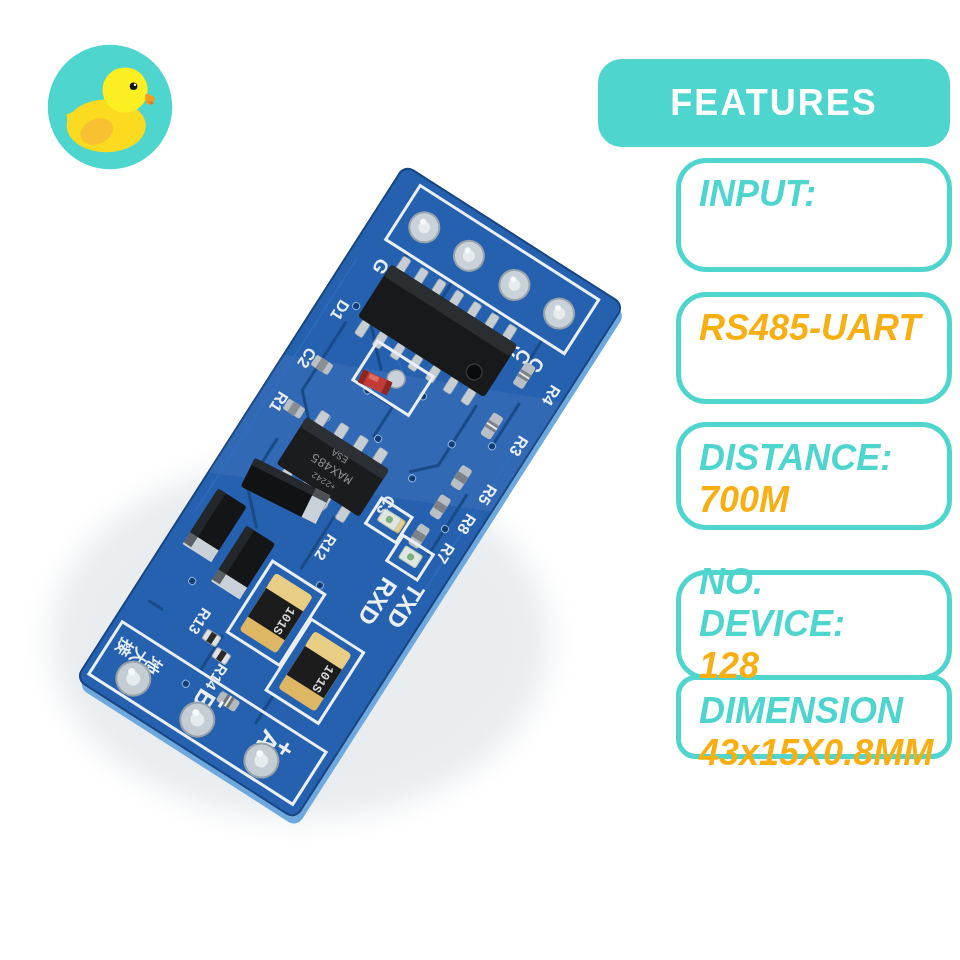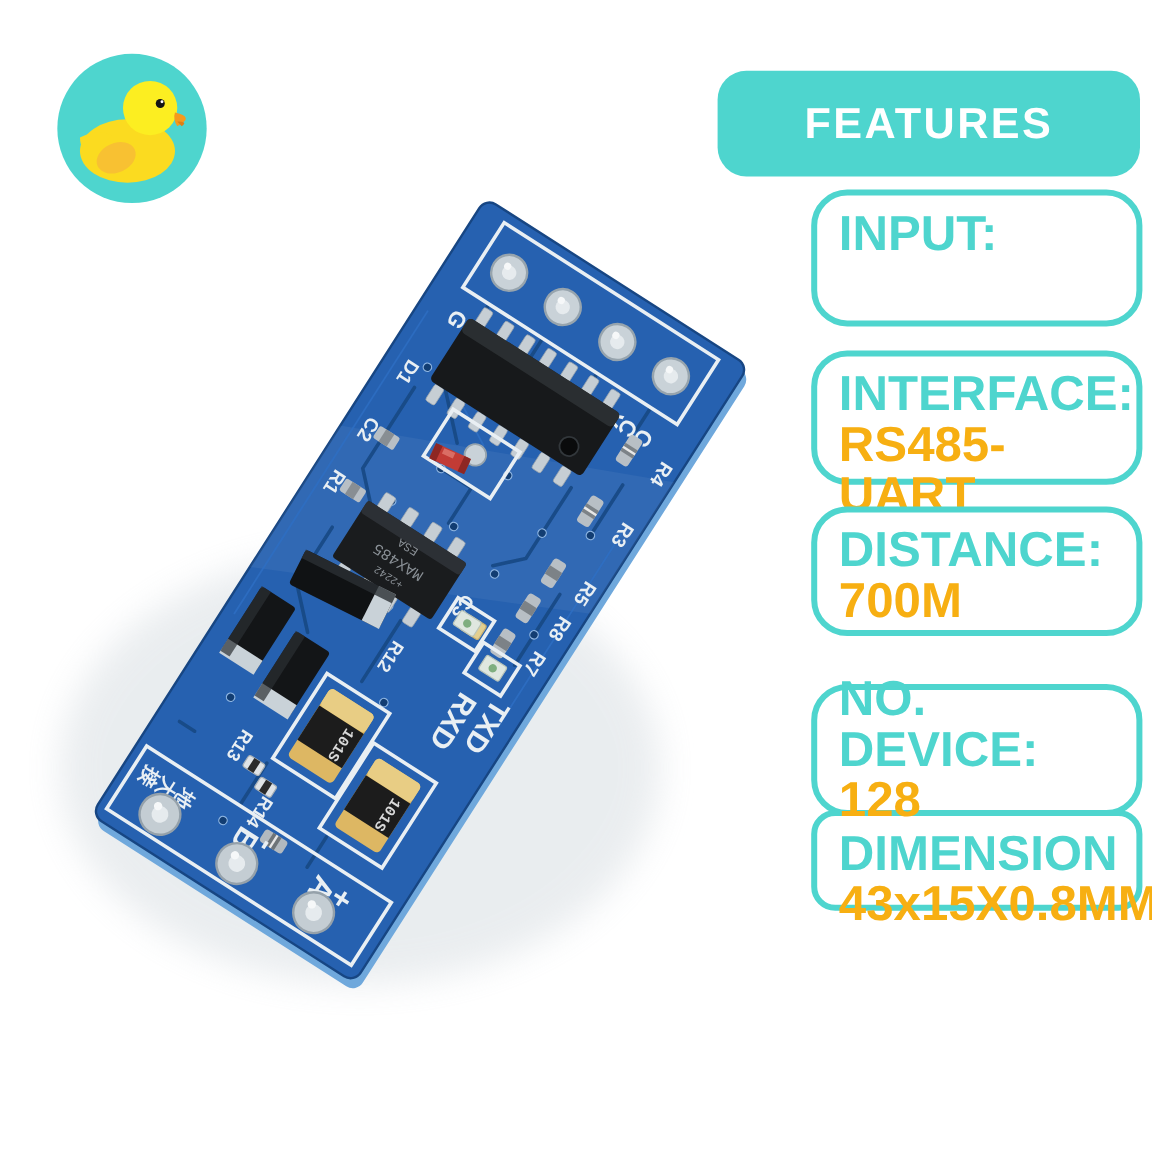--- a/index.html
+++ b/index.html
@@ -23,21 +23,21 @@
     display:flex;align-items:center;justify-content:center;
     color:#ffffff;font-size:36px;font-weight:bold;letter-spacing:2px;
   }
 
   
   .feature-box{
     position:absolute;left:676px;width:276px;
     border:5px solid var(--teal);border-radius:30px;
     background:#ffffff;box-sizing:border-box;
   }
-  .box-text{padding:10px 0 0 18px;font-weight:bold;font-size:41px;line-height:42px;}
+  .box-text{padding:10px 0 0 18px;font-weight:bold;font-size:36px;line-height:42px;font-style:italic;}
   .f-label{color:var(--teal);white-space:pre-line;}
   .f-value{color:var(--orange);}
   .feature-box.overflowing{overflow:visible;margin-top:20px;}
   .feature-box.overflowing .box-text{
     position:absolute;top:-14px;left:18px;padding:0;z-index:2;
   }
   #fbox-1{top:158px;height:114px;}
   #fbox-2{top:292px;height:112px;}
   #fbox-3{top:422px;height:108px;}
   #fbox-4{top:550px;height:110px;}
@@ -370,21 +370,20 @@
   </div>
 
   <div class="feature-box" id="fbox-1">
     <div class="box-text">
       <div class="f-label">INPUT:</div>
     </div>
   </div>
 
   <div class="feature-box" id="fbox-2">
     <div class="box-text">
-      <div class="f-label">INTERFACE:</div>
       <div class="f-value">RS485-UART</div>
     </div>
   </div>
 
   <div class="feature-box" id="fbox-3">
     <div class="box-text">
       <div class="f-label">DISTANCE:</div>
       <div class="f-value">700M</div>
     </div>
   </div>

